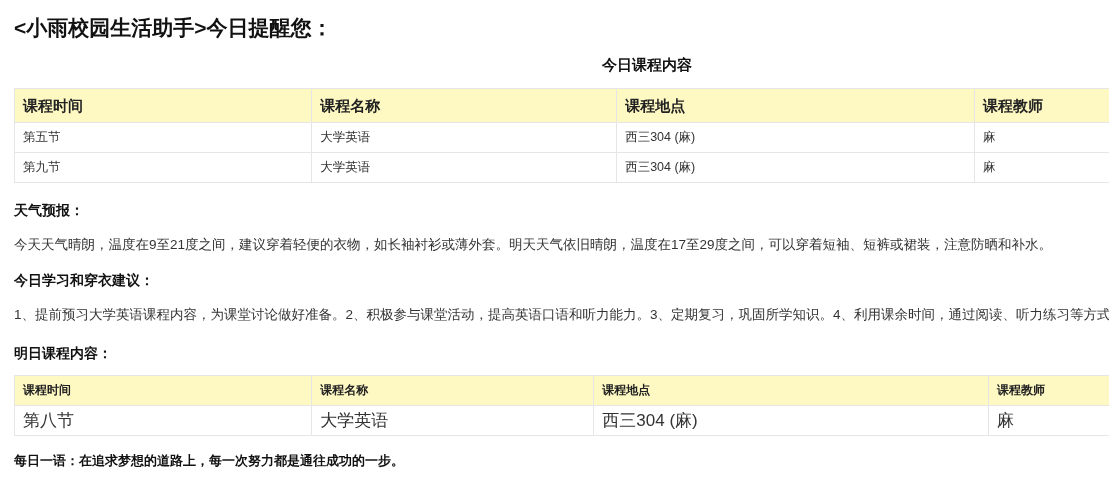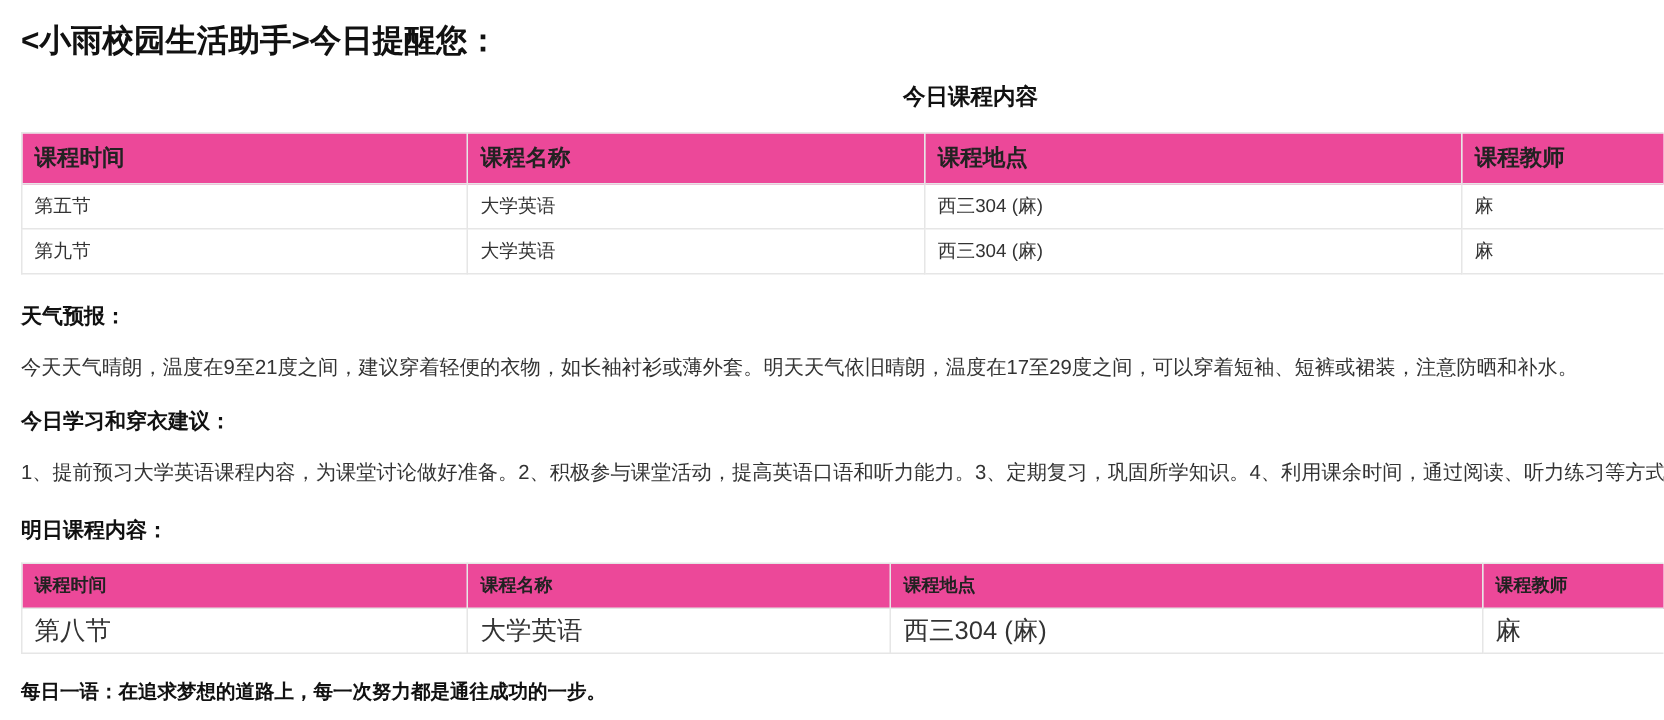--- a/index.html
+++ b/index.html
@@ -31,21 +31,21 @@
     color: #111111;
     line-height: 20px;
   }
   table {
     border-collapse: collapse;
     width: 100%;
     table-layout: fixed;
   }
   table, th, td { border: 1px solid #e6e6e6; }
   th {
-    background: #ec4899;
+    background: #fef9c3;
     text-align: left;
     font-weight: bold;
     color: #222222;
   }
   .t1 { margin-top: 13px; }
   .t1 th { font-size: 15px; padding: 8px 8px; line-height: 17px; }
   .t1 td { font-size: 12.5px; padding: 8px 8px; line-height: 13px; color: #333; }
   .t2 { margin-top: 13px; }
   .t2 th { font-size: 12px; padding: 8px 8px; line-height: 13px; }
   .t2 td { font-size: 17px; padding: 8px 8px; line-height: 13px; color: #333; }

